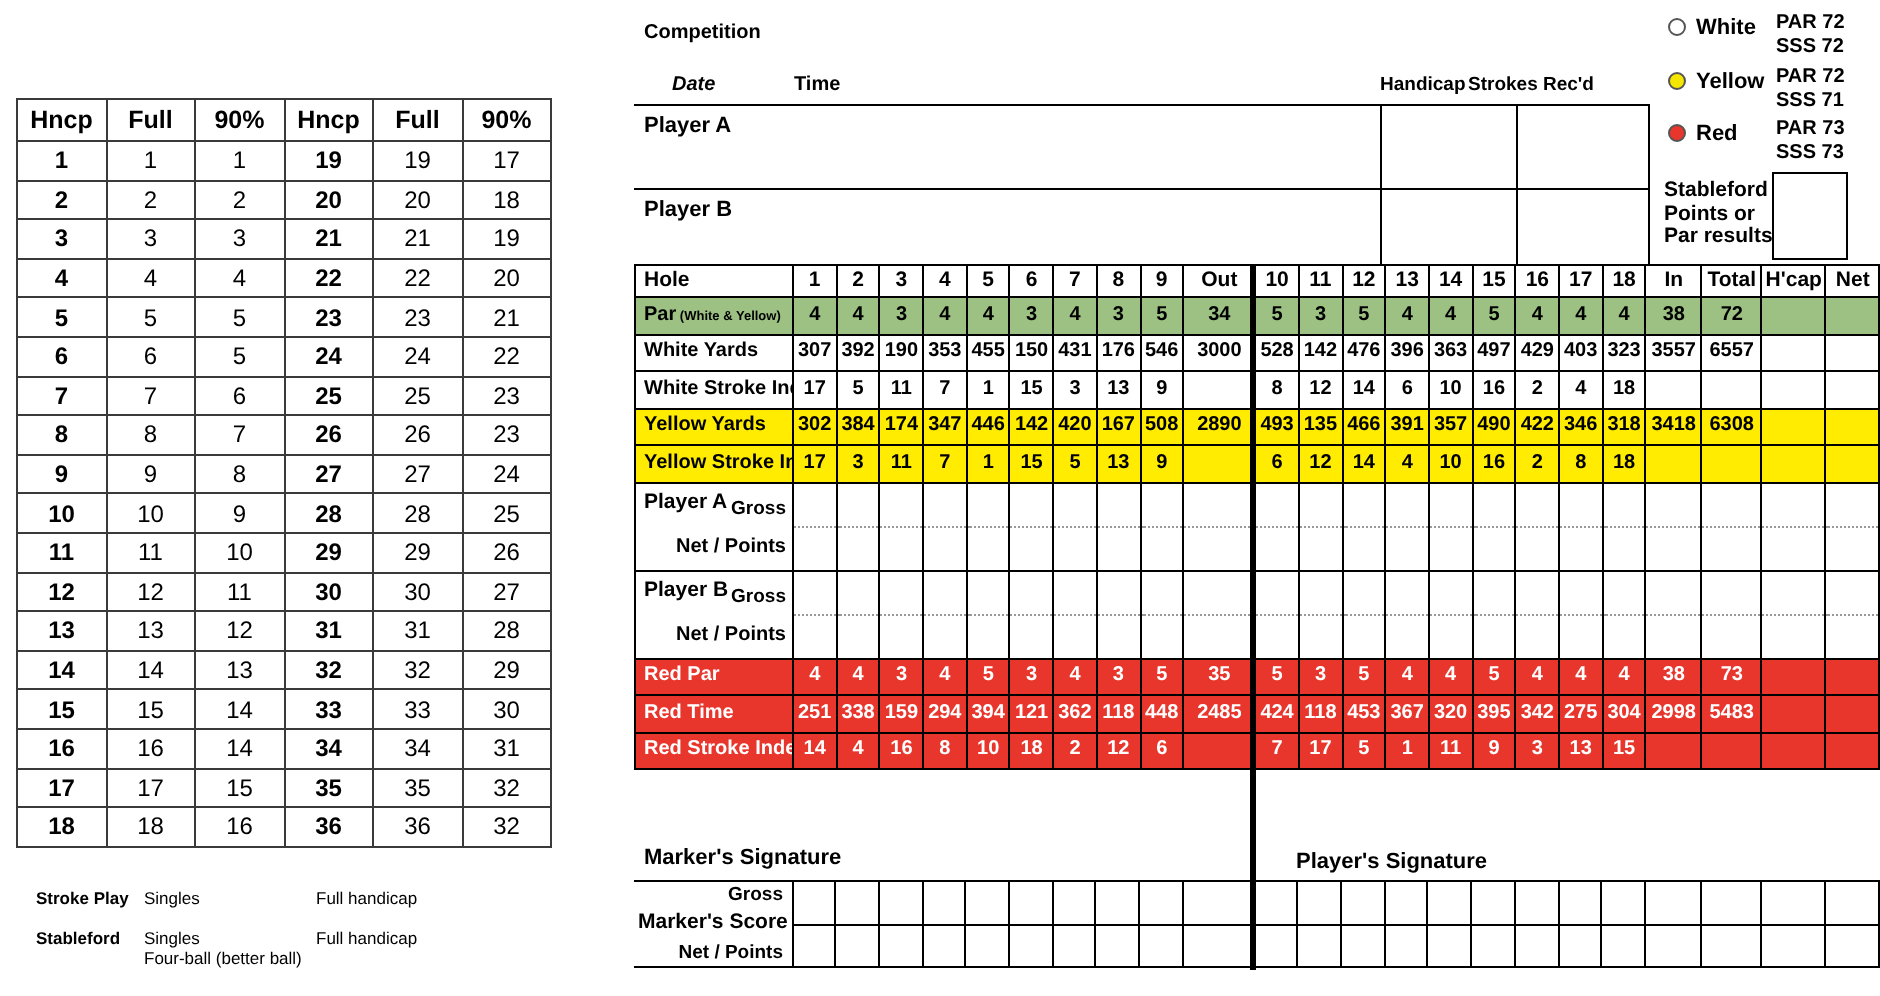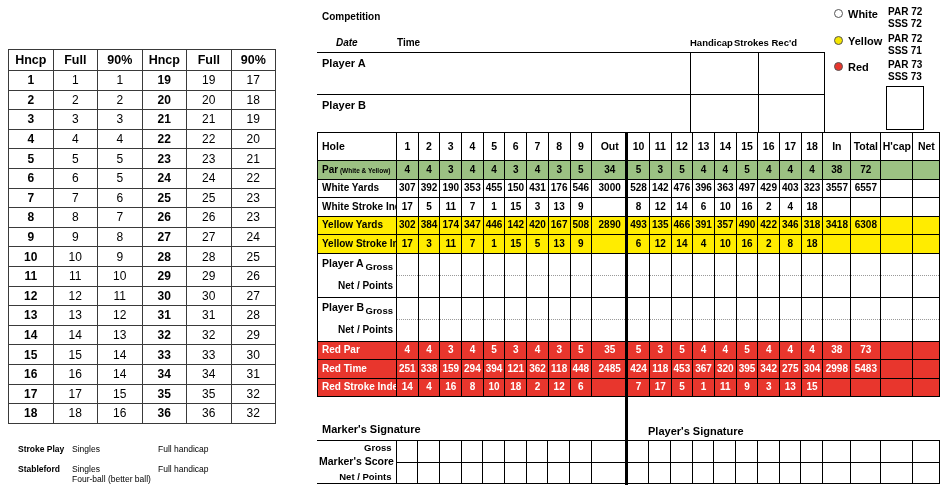--- a/index.html
+++ b/index.html
@@ -40,21 +40,21 @@
     font-size:10.5px;line-height:11.5px;}
   .stableford-box{position:absolute;left:576px;top:86px;width:38px;height:44px;border:1px solid #000;background:#fff;}
   .fill-area{position:absolute;background:transparent;}
 
   
   .grid{position:absolute;left:7px;border-collapse:collapse;table-layout:fixed;width:623px;}
   .holes{top:132px;}
   .grid td{border:1px solid #000;padding:0;text-align:center;font-weight:bold;font-size:10px;line-height:1;
     overflow:hidden;white-space:nowrap;}
   .grid td.lbl{text-align:left;padding-left:4px;}
-  .r-head td{height:28px;font-size:10.5px;}
+  .r-head td{height:16px;font-size:10.5px;}
   .r-data td{height:18.5px;}
   .r-player td{height:22px;background:#fff;}
   .t-par>td{background:var(--par-green);}
   .t-yellow>td{background:var(--tee-yellow);}
   .t-red>td{background:var(--tee-red);color:#fff;}
   .lblnote{font-size:6.5px;font-weight:bold;}
   .plab{position:relative;}
   .pname{float:left;font-size:10.5px;}
   .psub{float:right;font-size:9.5px;padding-right:3px;padding-top:4px;}
   .plab2{text-align:right !important;padding-right:3px !important;font-size:9.5px;}
@@ -304,20 +304,21 @@
       </span>
     </div>
     <div class="leg-row" style="top:59px;">
       <span class="dot" style="background: rgb(232, 54, 45);"></span>
       <span class="leg-name">Red</span>
       <span class="leg-par">
         <div>PAR 73</div>
         <div>SSS 73</div>
       </span>
     </div>
+    <div class="stableford-note">Stableford Points or Par results</div>
     <div class="stableford-box"></div>
 
     <table class="grid holes" id="holes-table">
       <colgroup>
           <col style="width: 79px;">
           <col style="width: 21.7px;">
           <col style="width: 21.7px;">
           <col style="width: 21.7px;">
           <col style="width: 21.7px;">
           <col style="width: 21.7px;">

